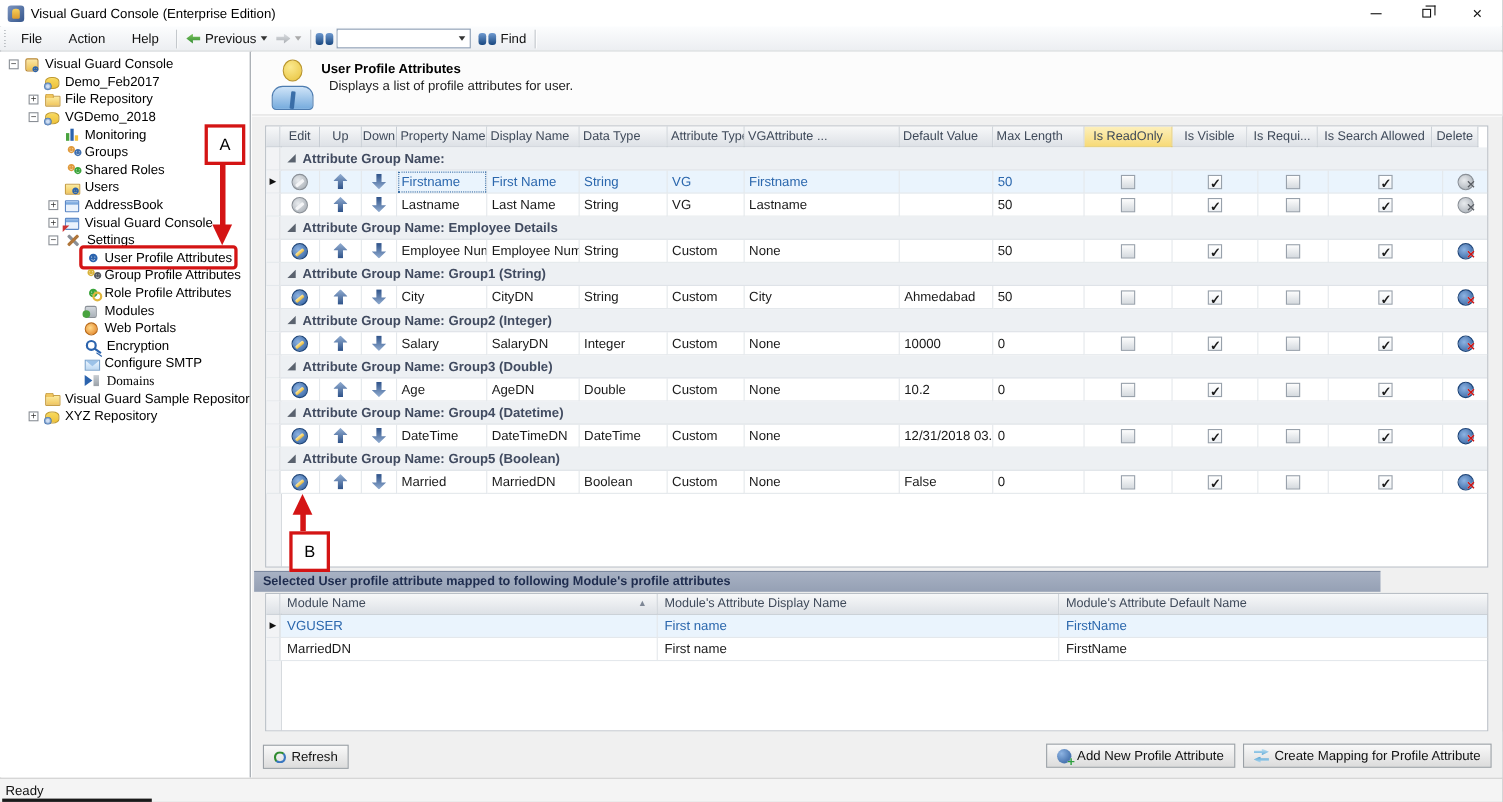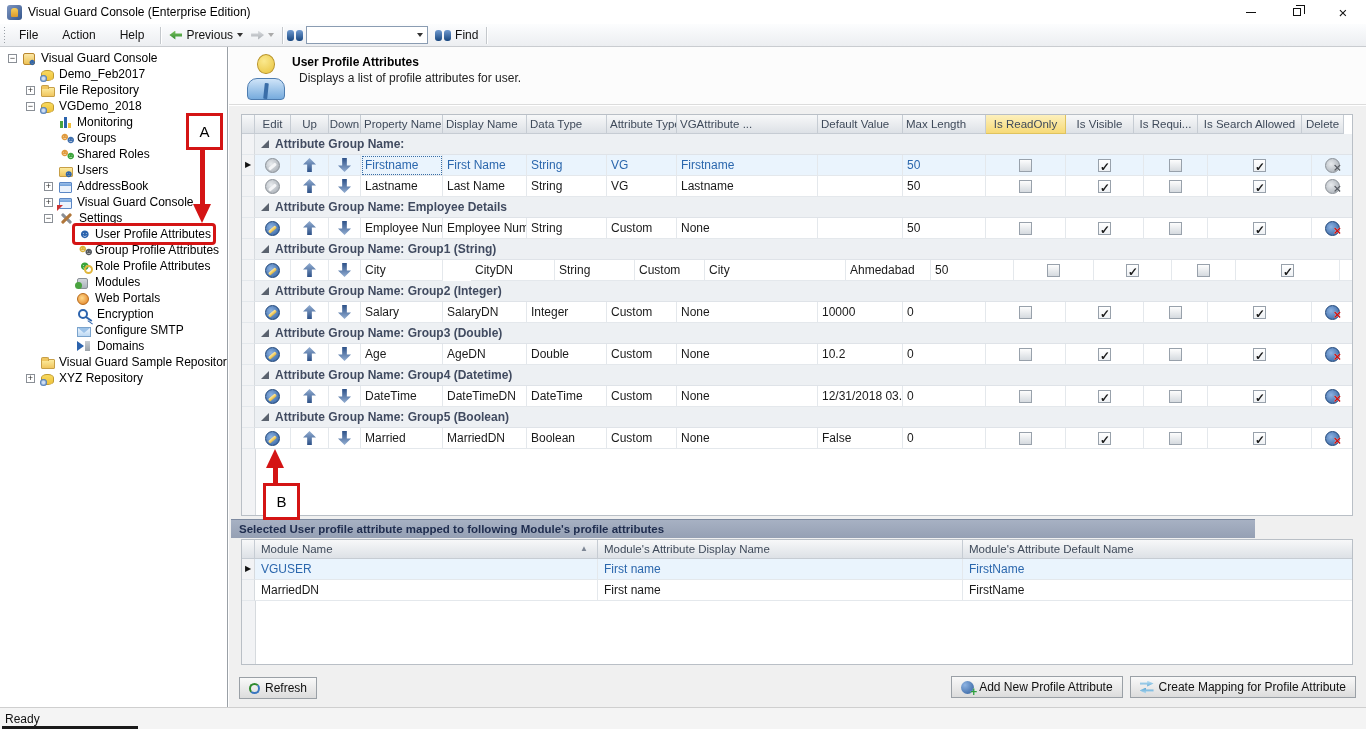--- a/index.html
+++ b/index.html
@@ -325,21 +325,21 @@
             <span class="tlabel">Encryption</span>
           </span>
         </div>
         <div class="tree-item" style="padding-left: 62px;">
           <span class="expander empty"></span>
           <span class="node">
             <span class="ti ti-smtp"></span>
             <span class="tlabel">Configure SMTP</span>
           </span>
         </div>
-        <div class="tree-item" style="padding-left: 62px;">
+        <div class="tree-item" style="padding-left: 62px; font-family: Liberation Serif, serif;">
           <span class="expander empty"></span>
           <span class="node">
             <span class="ti ti-domains"></span>
             <span class="tlabel">Domains</span>
           </span>
         </div>
         <div class="tree-item" style="padding-left: 26px;">
           <span class="expander empty"></span>
           <span class="node">
             <span class="ti ti-folder"></span>
@@ -517,21 +517,21 @@
             <span class="gcell cicon" style="width: 36px;">
               <span class="gico-edit"></span>
             </span>
             <span class="gcell cicon" style="width: 38px;">
               <span class="gico-arrow up"></span>
             </span>
             <span class="gcell cicon" style="width: 32px;">
               <span class="gico-arrow down"></span>
             </span>
             <span class="gcell txt" style="width: 82px;">City</span>
-            <span class="gcell txt" style="width: 84px; margin-left: 28px;">CityDN</span>
+            <span class="gcell txt" style="width: 84px;">CityDN</span>
             <span class="gcell txt" style="width: 80px;">String</span>
             <span class="gcell txt" style="width: 70px;">Custom</span>
             <span class="gcell txt" style="width: 141px;">City</span>
             <span class="gcell txt" style="width: 85px;">Ahmedabad</span>
             <span class="gcell txt" style="width: 83px;">50</span>
             <span class="gcell cicon" style="width: 80px;">
               <span class="cb"></span>
             </span>
             <span class="gcell cicon" style="width: 78px;">
               <span class="cb checked"></span>

